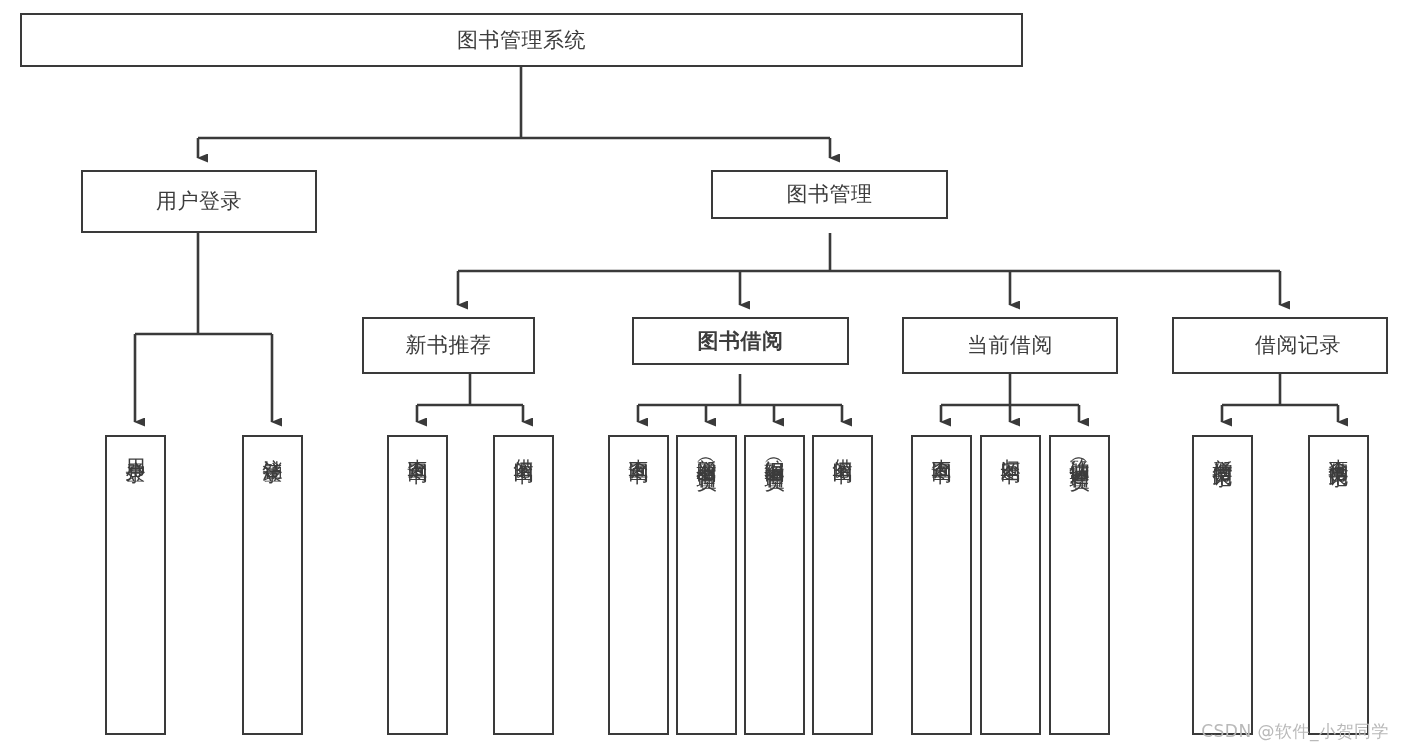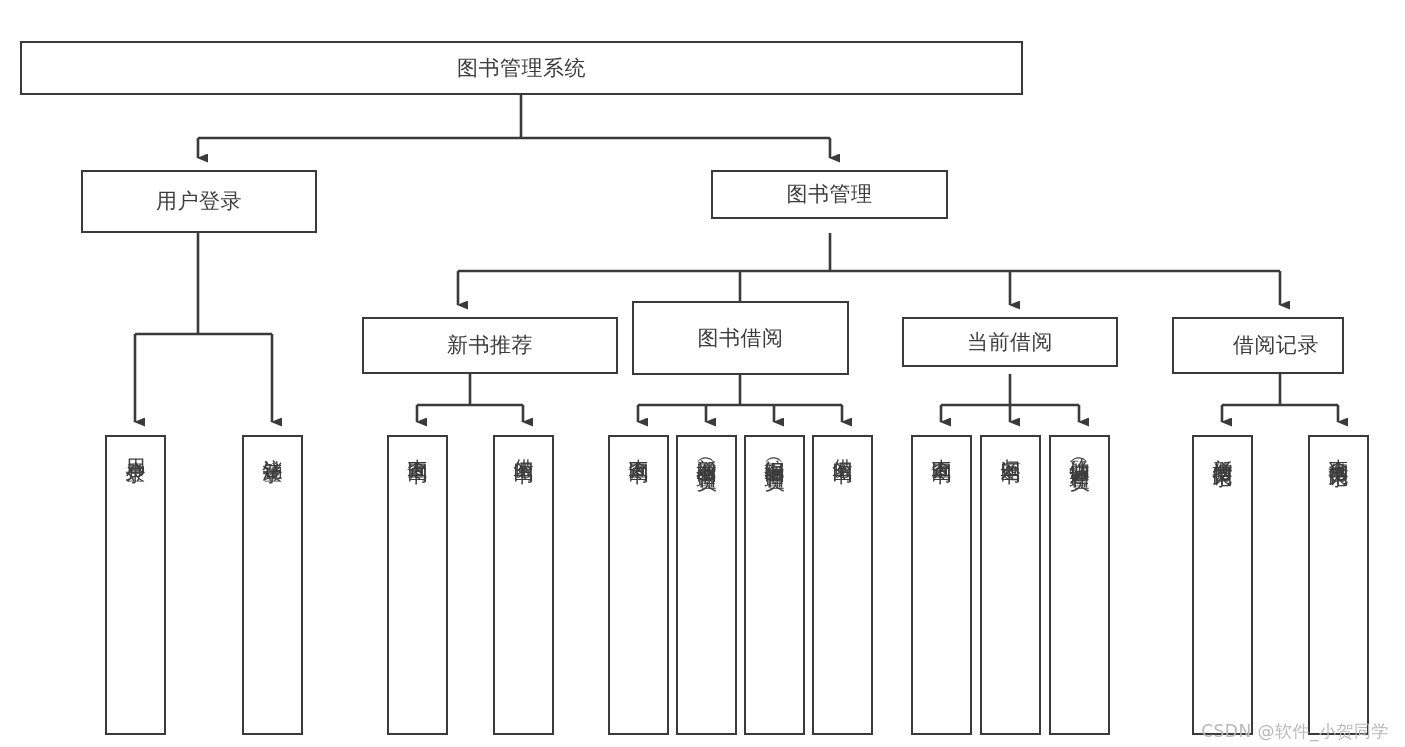--- a/index.html
+++ b/index.html
@@ -115,41 +115,41 @@
       <path d="M1010,405 L1010,422" marker-end="url(#arrowhead)"></path>
       <path d="M1079,405 L1079,422" marker-end="url(#arrowhead)"></path>
 
       <path d="M1280,374 L1280,405"></path>
       <path d="M1222,405 L1338,405"></path>
       <path d="M1222,405 L1222,422" marker-end="url(#arrowhead)"></path>
       <path d="M1338,405 L1338,422" marker-end="url(#arrowhead)"></path>
     </g>
   </svg>
 
-  <div class="node h-node" style="left:20px; top:13px; width:1003px; height:54px;margin-top:28px;">
+  <div class="node h-node" style="left:20px; top:13px; width:1003px; height:54px;">
     <span class="node-label">图书管理系统</span>
   </div>
 
   <div class="node h-node" style="left:81px; top:170px; width:236px; height:63px;">
     <span class="node-label">用户登录</span>
   </div>
   <div class="node h-node" style="left:711px; top:170px; width:237px; height:49px;">
     <span class="node-label">图书管理</span>
   </div>
 
-  <div class="node h-node" style="left:362px; top:317px; width:256px; height:57px;">
+  <div class="node h-node" style="left:362px; top:317px; width:173px; height:57px;">
     <span class="node-label">新书推荐</span>
   </div>
-  <div class="node h-node" style="left:632px; top:301px; width:217px; height:74px;">
+  <div class="node h-node" style="left:632px; top:317px; width:217px; height:48px;font-weight:bold;">
     <span class="node-label">图书借阅</span>
   </div>
-  <div class="node h-node" style="left:902px; top:317px; width:216px; height:50px;">
+  <div class="node h-node" style="left:902px; top:317px; width:216px; height:57px;">
     <span class="node-label">当前借阅</span>
   </div>
-  <div class="node h-node" style="left:1172px; top:317px; width:172px; height:57px;padding-left:36px;">
+  <div class="node h-node" style="left:1172px; top:317px; width:216px; height:57px;padding-left:36px;">
     <span class="node-label">借阅记录</span>
   </div>
 
   <div class="node v-node" style="left:105px; top:435px; width:61px; height:300px;">
     <span class="node-label">用户登录</span>
   </div>
   <div class="node v-node" style="left:242px; top:435px; width:61px; height:300px;">
     <span class="node-label">注销登录</span>
   </div>
 

